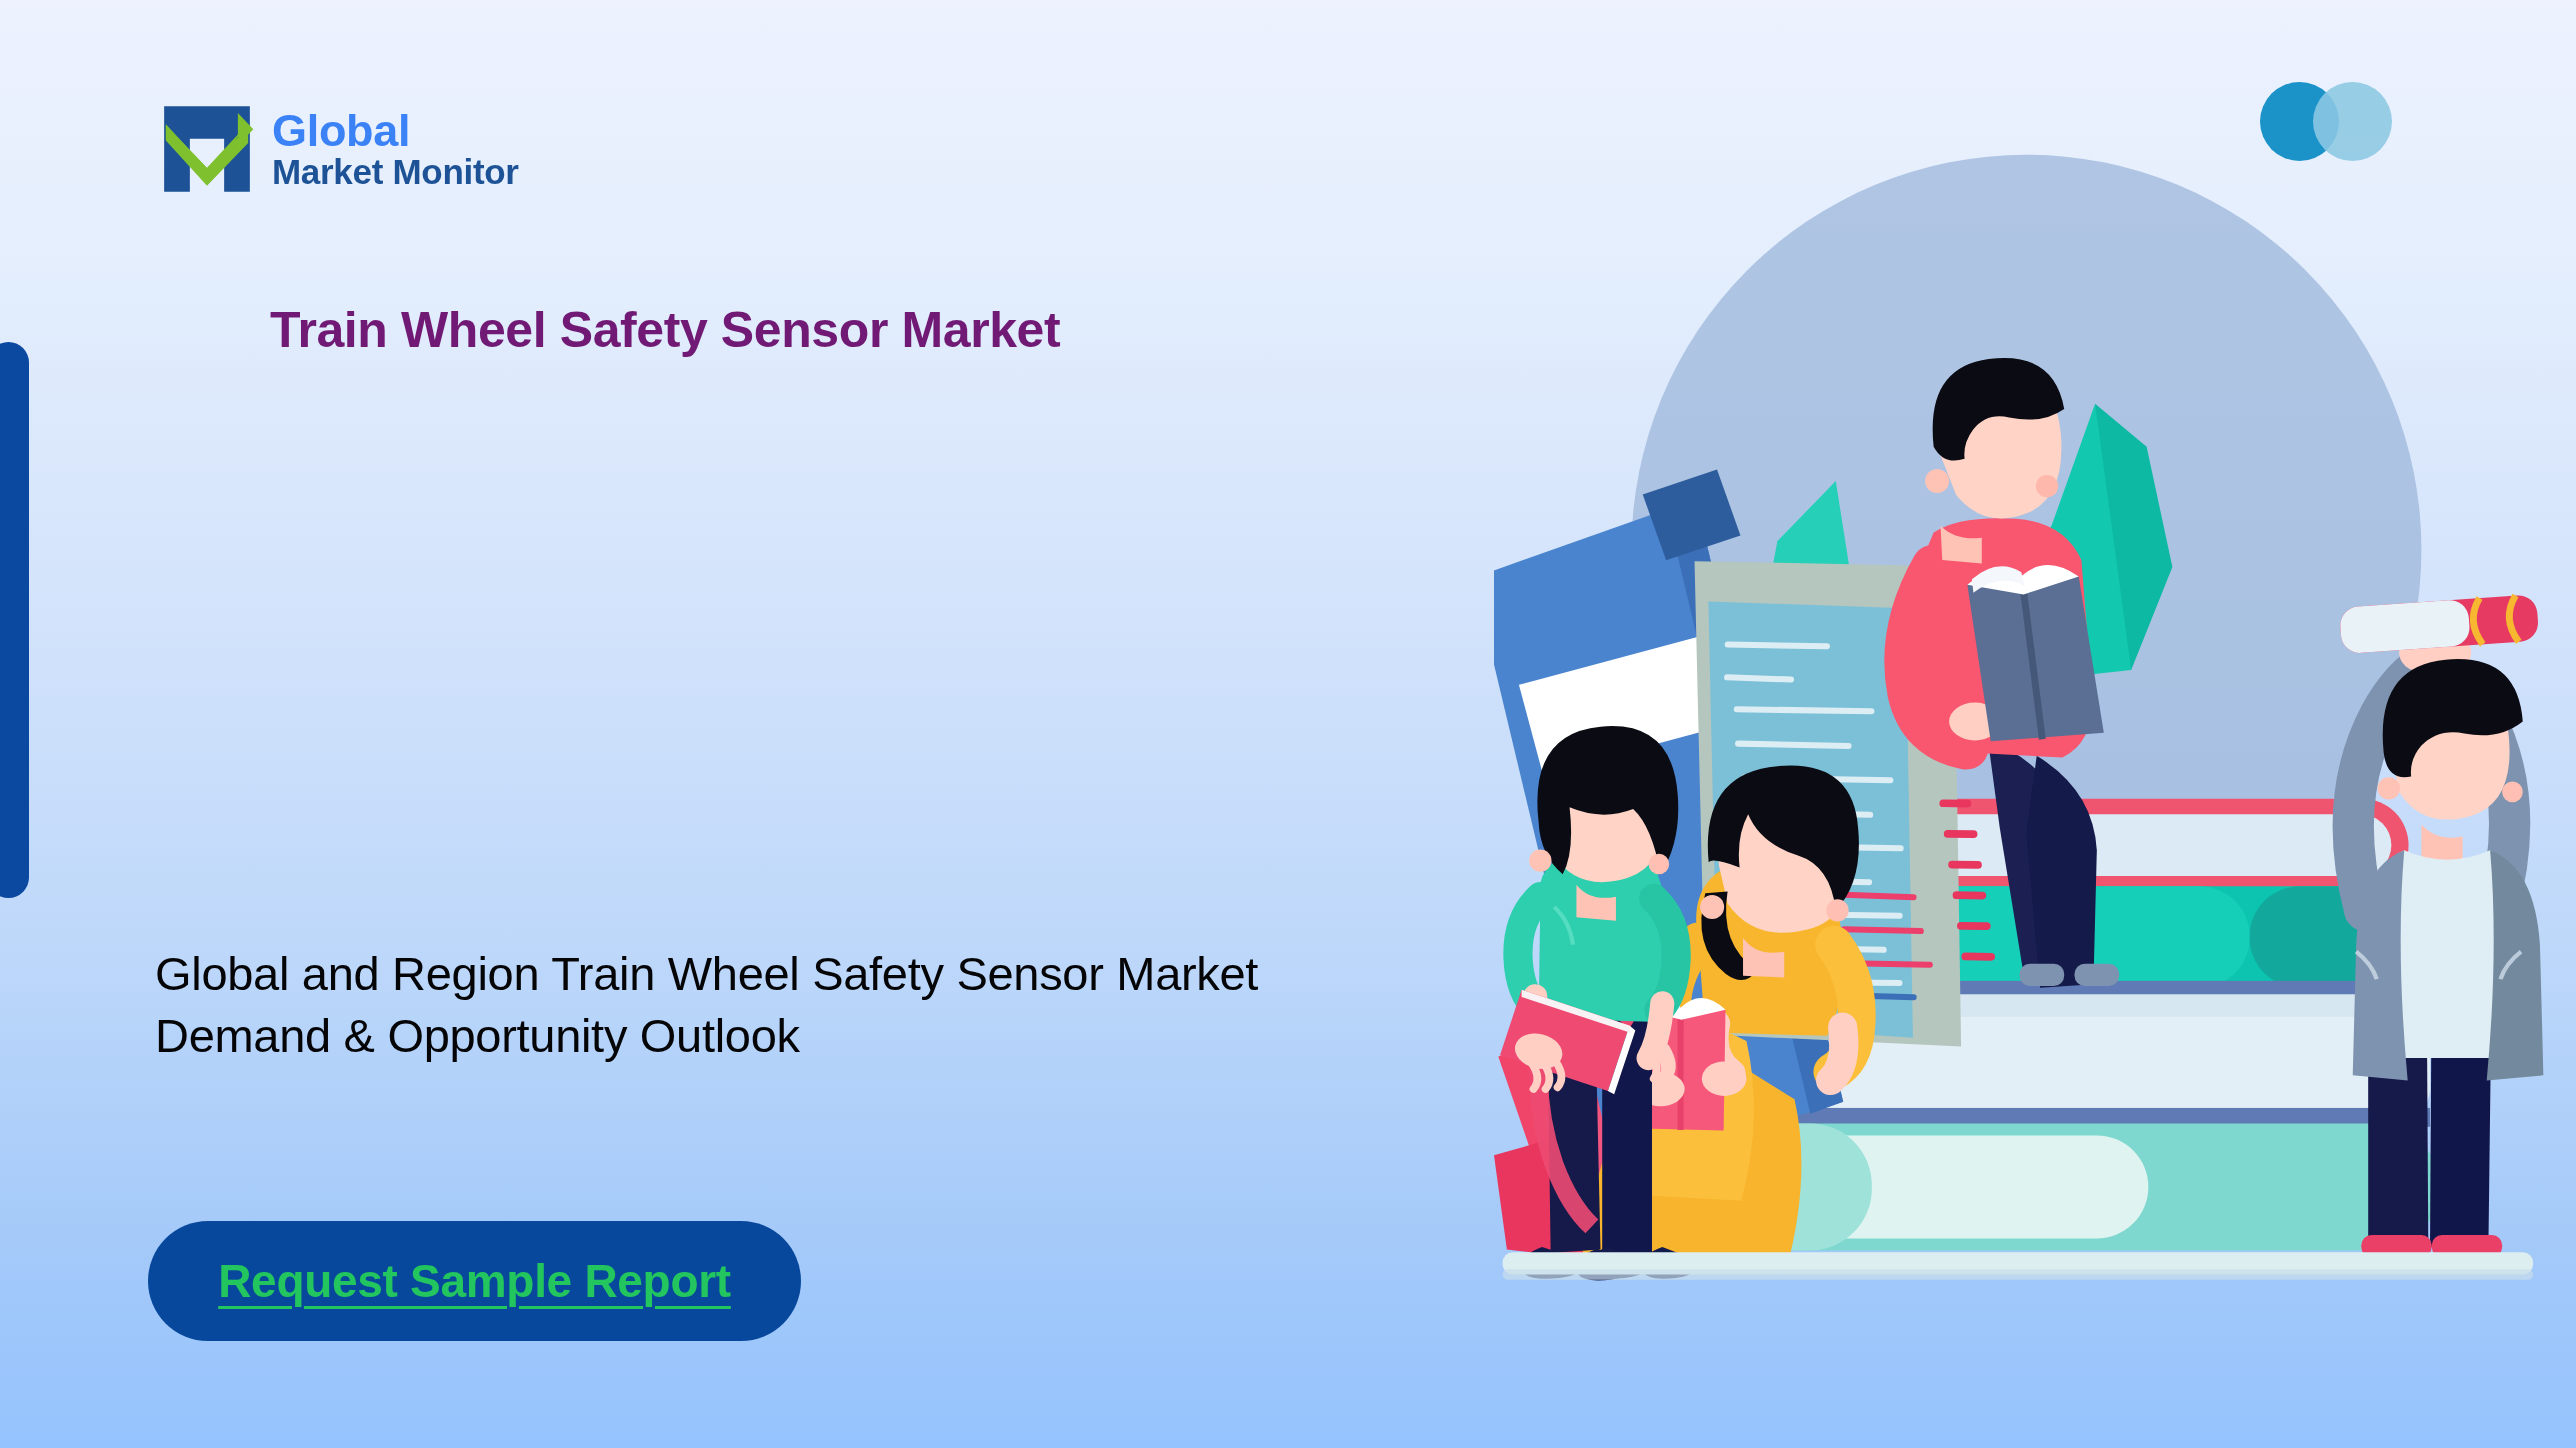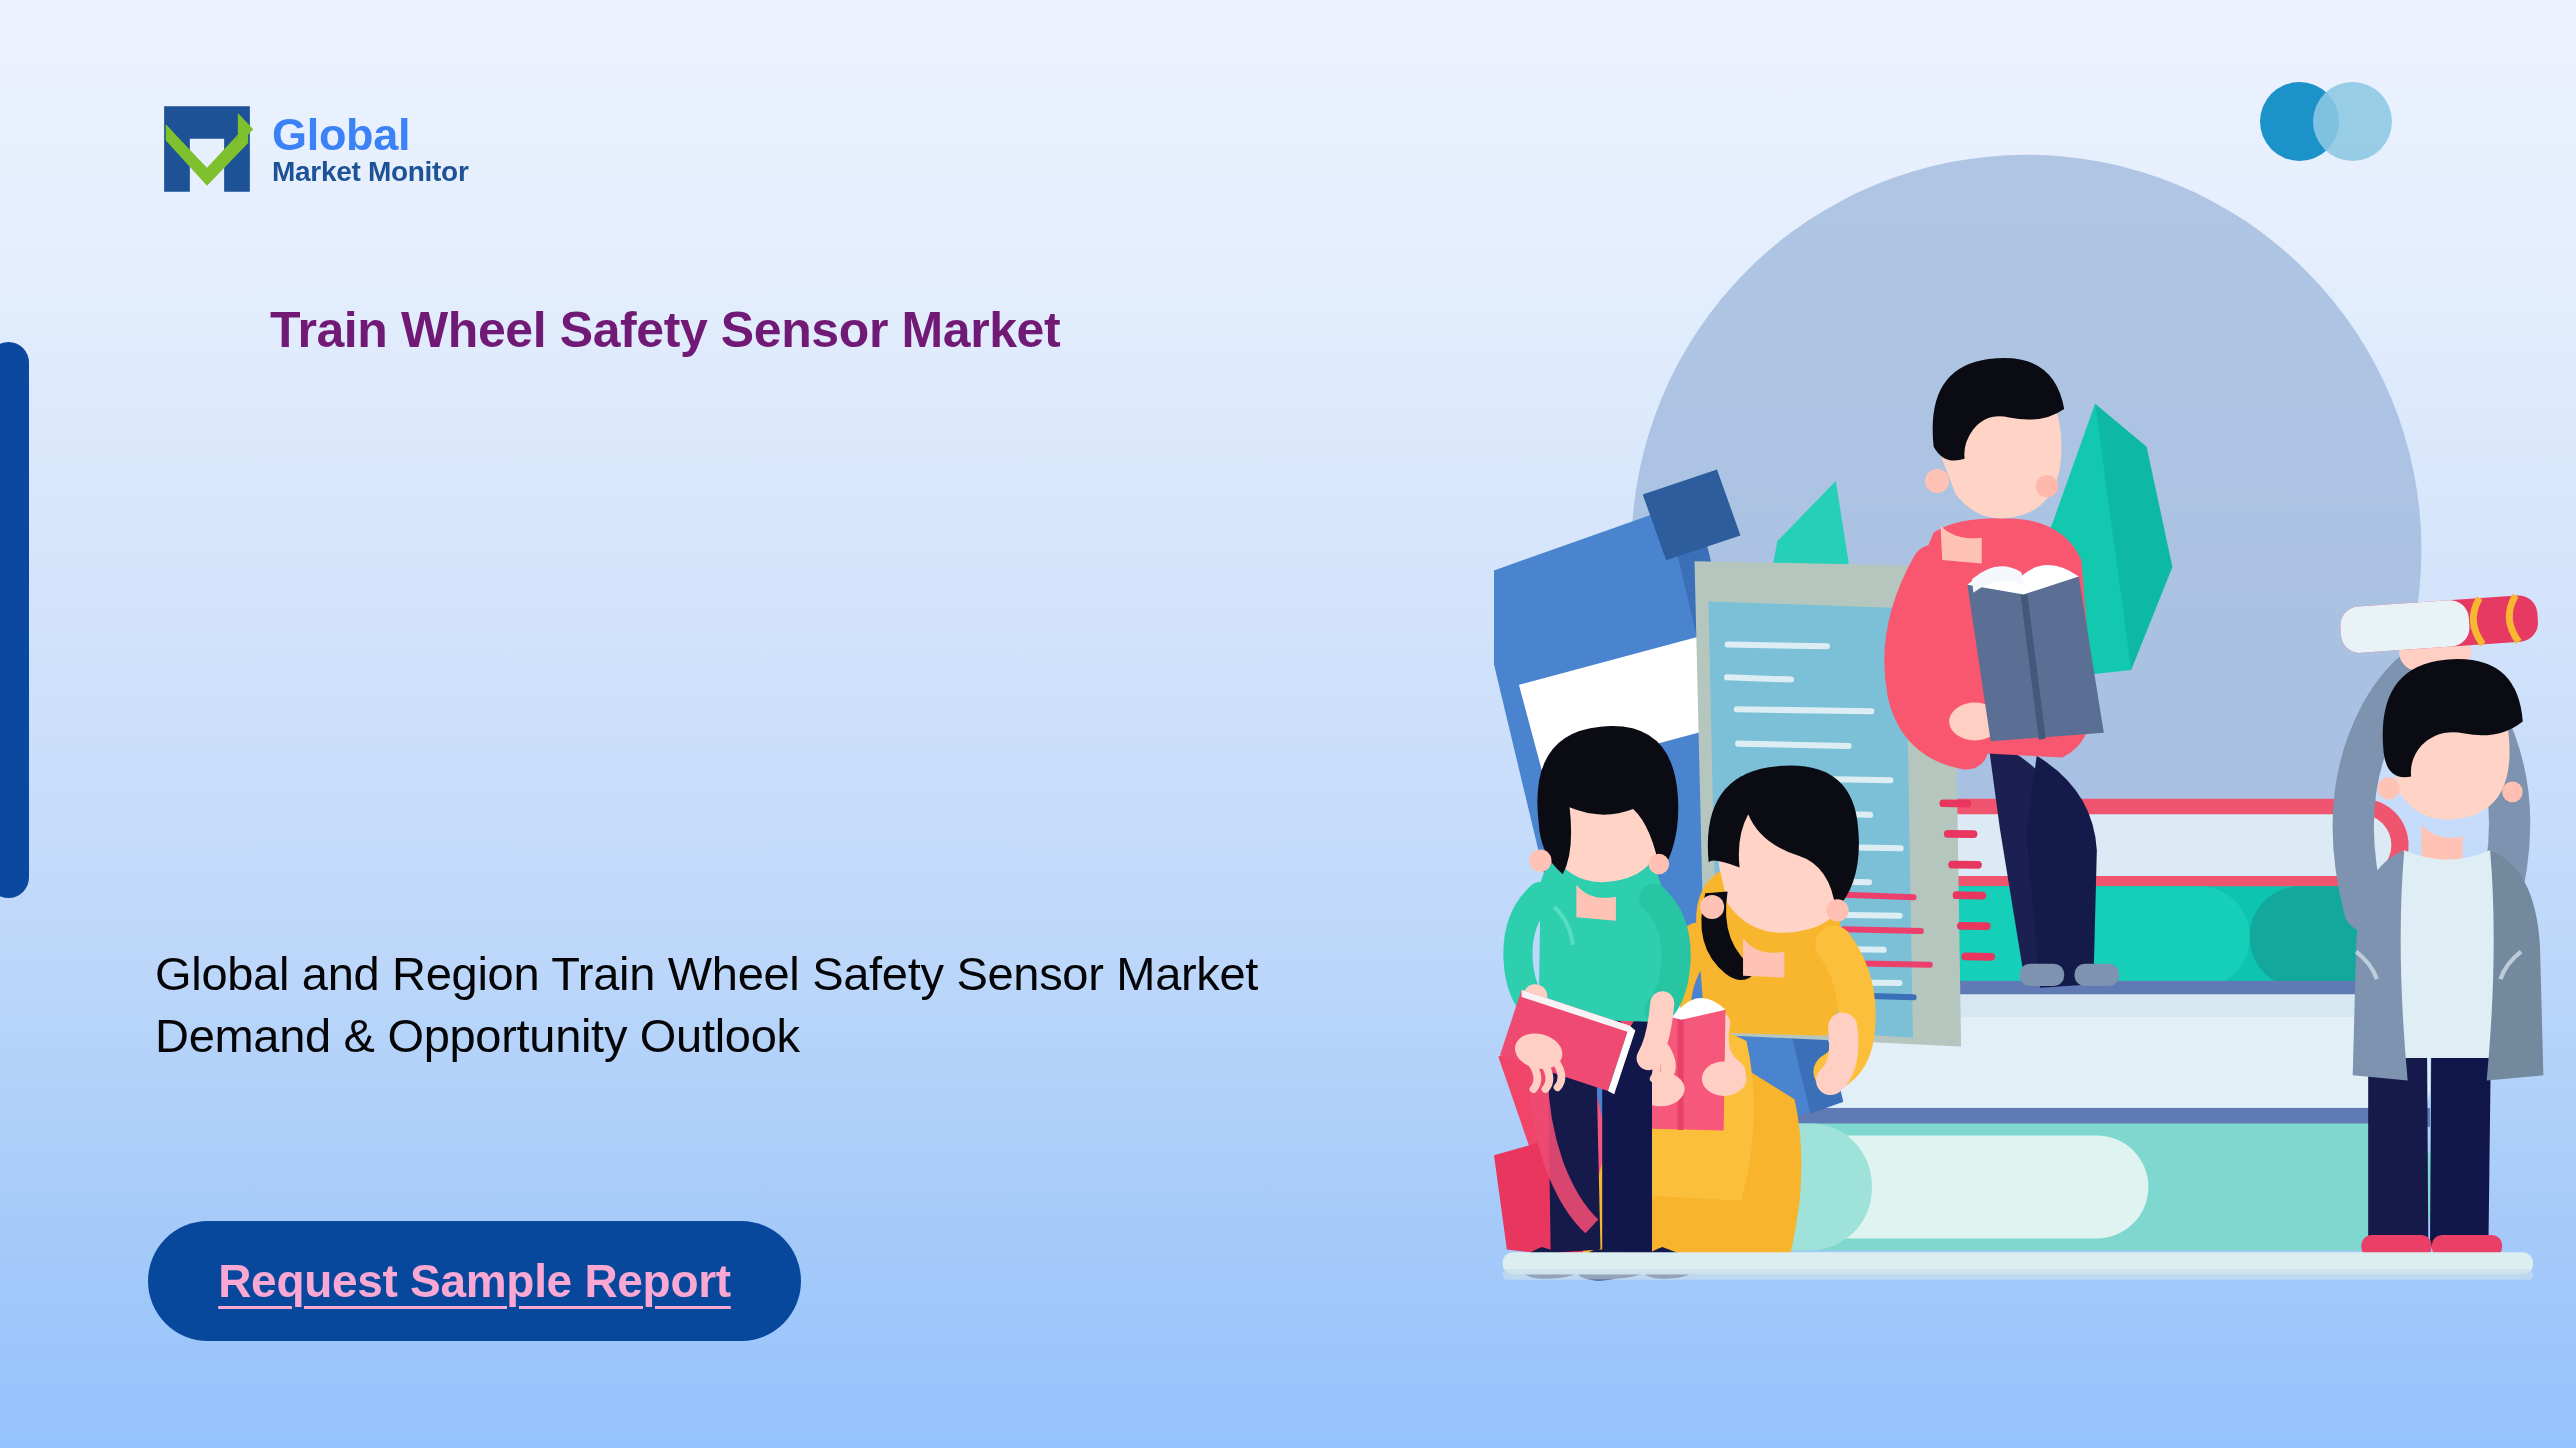--- a/index.html
+++ b/index.html
@@ -22,21 +22,21 @@
     position:absolute; left:-12px; top:342px;
     width:41px; height:556px;
     background:#0b49a1; border-radius:26px;
   }
 
   
   .logo { position:absolute; left:159px; top:101px; display:flex; align-items:center; gap:17px; }
   .logo-mark { position:relative; width:96px; height:96px; flex:none; }
   .logo-text { display:flex; flex-direction:column; line-height:1.02; }
   .logo-top   { font-size:45px; font-weight:bold; color:#3b82f6; letter-spacing:-0.3px; }
-  .logo-bottom{ font-size:28px; font-weight:bold; color:#1d5396; letter-spacing:-0.3px; }
+  .logo-bottom{ font-size:35px; font-weight:bold; color:#1d5396; letter-spacing:-0.3px; }
 
   
   .report-title {
     position:absolute; left:270px; top:301px;
     font-size:50px; font-weight:bold; color:#701a75;
     letter-spacing:-0.4px; white-space:nowrap;
   }
   .headline {
     position:absolute; left:155px; top:943px;
     width:1219px; font-size:47px; font-weight:normal;
@@ -44,21 +44,21 @@
   }
 
   
   .cta {
     position:absolute; left:148px; top:1221px;
     width:653px; height:120px; border-radius:62px;
     background:#07489c; border:none; cursor:pointer;
     display:flex; align-items:center; justify-content:center;
   }
   .cta-label {
-    font-size:46px; font-weight:bold; color:#f9a8d4;
+    font-size:46px; font-weight:bold; color:#22c55e;
     text-decoration:underline; text-underline-offset:8.6px;
     text-decoration-thickness:3.4px; letter-spacing:-0.3px;
   }
 
   
   .illus { position:absolute; right:0; top:0; width:1082px; height:1449px; }
   .illus svg { display:block; width:100%; height:100%; }
 </style>
 </head>
 <body>

